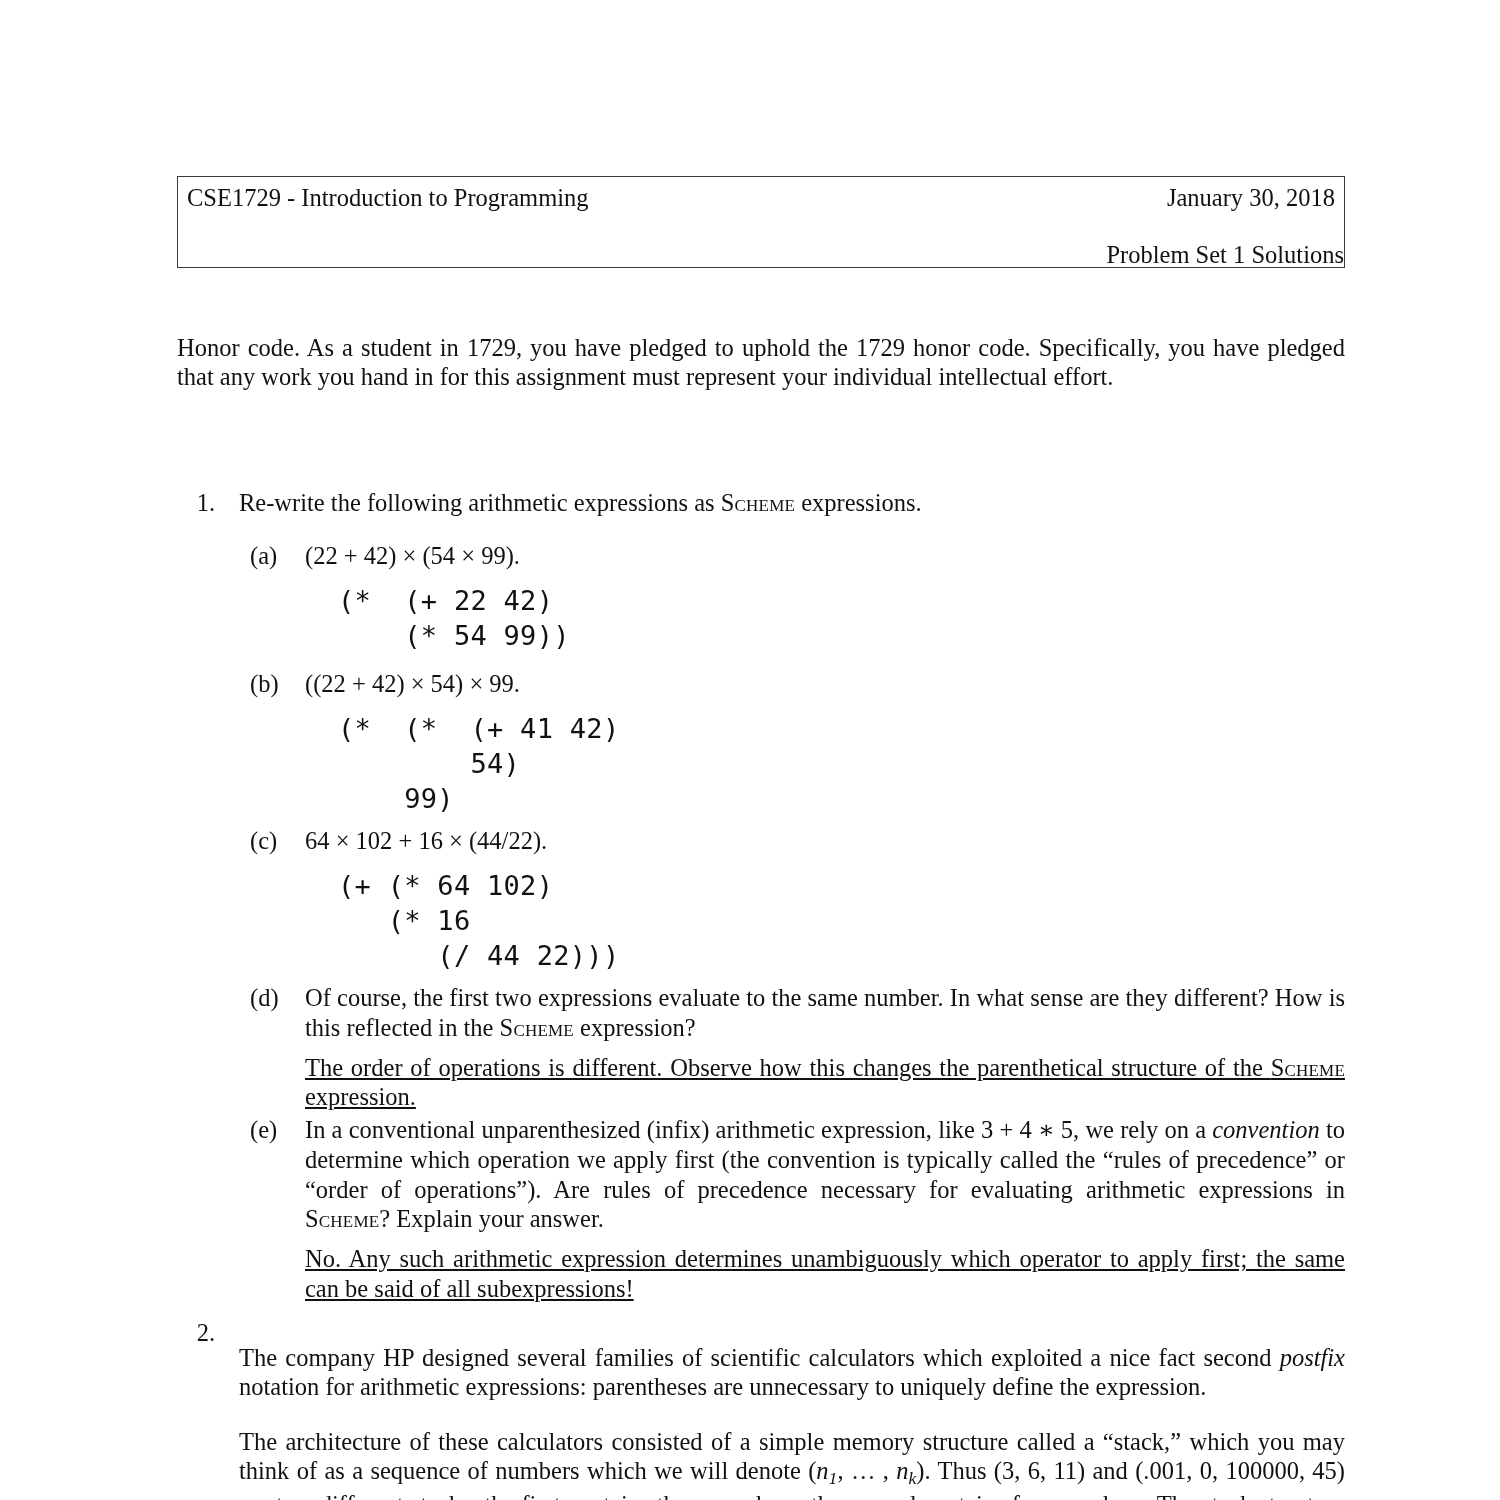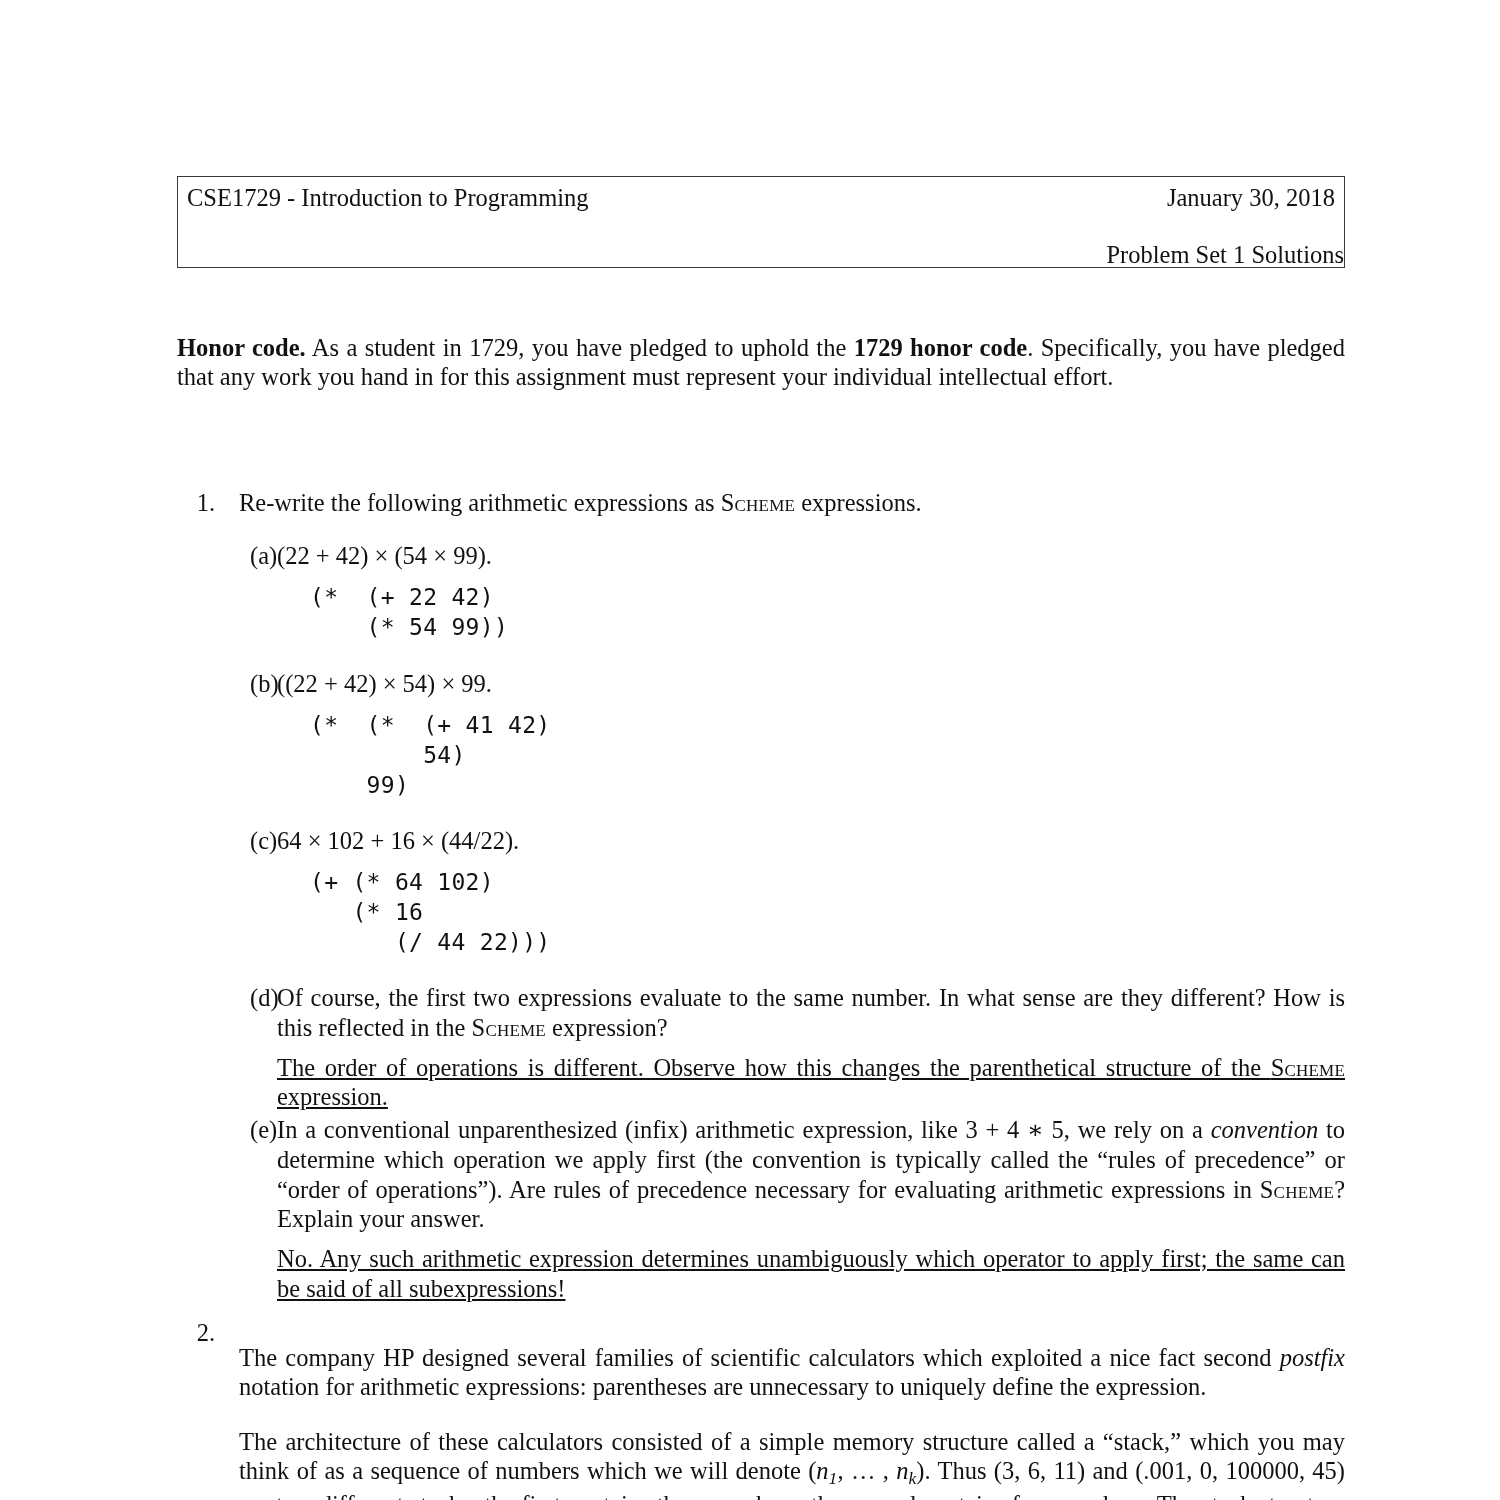--- a/index.html
+++ b/index.html
@@ -56,21 +56,21 @@
   .honor {
     position: absolute;
     left: 177px;
     top: 333px;
     width: 1168px;
     font-size: 24.5px;
     line-height: 1.20;
     text-align: justify;
     text-justify: inter-word;
   }
-  .honor b { font-weight: bold; }
+  .honor b { font-weight: normal; }
 
   
   .q {
     position: absolute;
     width: 1168px;
     font-size: 24.5px;
     line-height: 1.215;
   }
   .q-num {
     position: absolute;
@@ -91,33 +91,33 @@
     margin-top: 0;
   }
   .sub-label {
     position: absolute;
     left: 0;
     top: 0;
     width: 44px;
     text-align: left;
   }
   .sub-body {
-    margin-left: 27px;
+    margin-left: 55px;
     text-align: justify;
     text-justify: inter-word;
   }
   .sub-body p {
     margin: 0 0 0 0;
   }
   .sub-body p + p { margin-top: 10px; text-decoration: underline; }
 
   
   pre.code {
     font-family: "DejaVu Sans Mono", "Liberation Mono", monospace;
-    font-size: 23px;
+    font-size: 27px;
     line-height: 1.30;
     margin: 12px 0 0 33px;
     white-space: pre;
     color: #111;
     letter-spacing: 0.3px;
   }
 
   
   .math {
     font-family: "Liberation Serif", "DejaVu Serif", serif;

